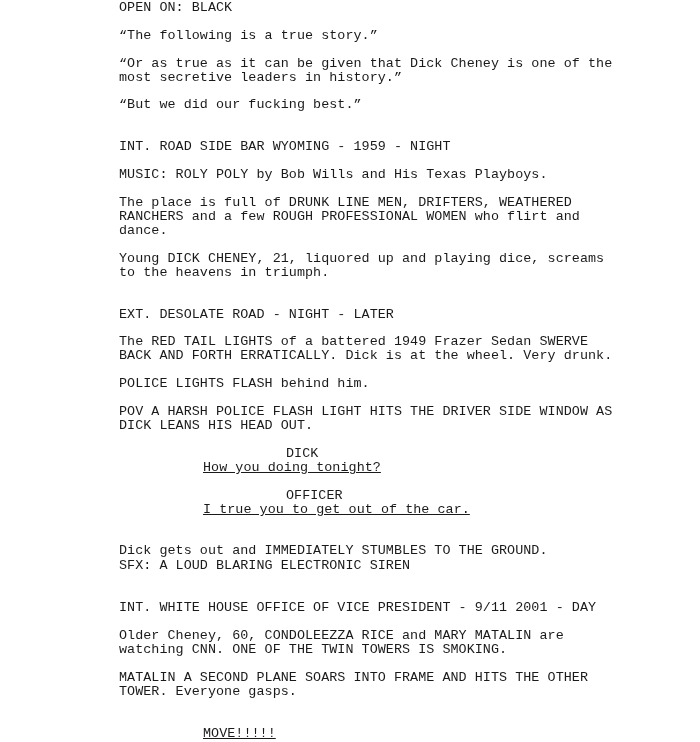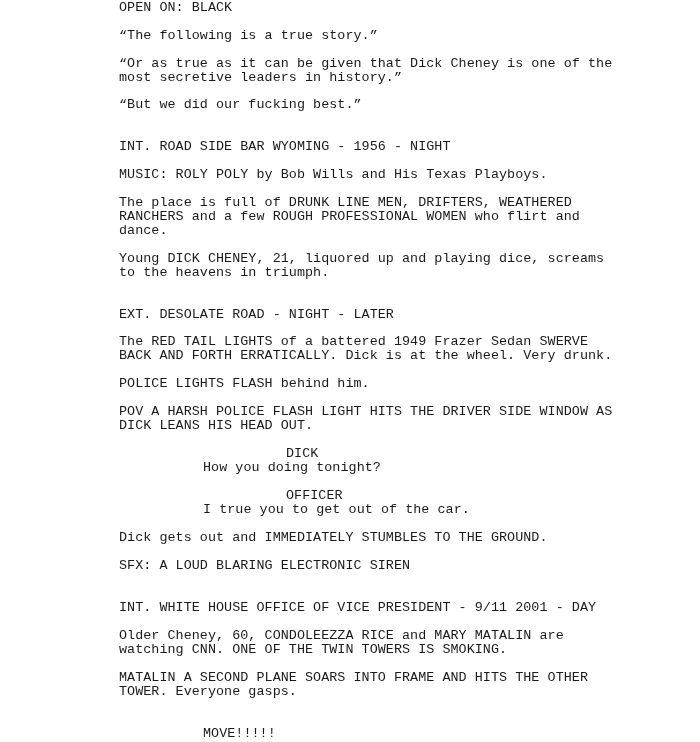--- a/index.html
+++ b/index.html
@@ -11,38 +11,38 @@
     .line {
       position: absolute;
       font-family: "Liberation Mono", "DejaVu Sans Mono", monospace;
       font-size: 13.4px;
       line-height: 14px;
       color: #1a1a1a;
       white-space: pre;
       letter-spacing: 0.05px;
     }
     .action { left: 119px; }
-    .dialogue { left: 203px; }
+    .dialogue { left: 203px; text-decoration: underline; }
     .character { left: 286px; }
   </style>
 </head>
 <body>
 
 <div class="page">
 
   <div class="line action" style="top:1px">OPEN ON: BLACK</div>
 
   <div class="line action" style="top:57px">“Or as true as it can be given that Dick Cheney is one of the</div>
 
   <div class="line action" style="top:29px">“The following is a true story.”</div>
   <div class="line action" style="top:71px">most secretive leaders in history.”</div>
 
   <div class="line action" style="top:98px">“But we did our fucking best.”</div>
 
-  <div class="line action" style="top:140px">INT. ROAD SIDE BAR WYOMING - 1956 - NIGHT</div>
+  <div class="line action" style="top:140px">INT. ROAD SIDE BAR WYOMING - 1959 - NIGHT</div>
 
   <div class="line action" style="top:168px">MUSIC: ROLY POLY by Bob Wills and His Texas Playboys.</div>
 
   <div class="line action" style="top:196px">The place is full of DRUNK LINE MEN, DRIFTERS, WEATHERED</div>
   <div class="line action" style="top:210px">RANCHERS and a few ROUGH PROFESSIONAL WOMEN who flirt and</div>
   <div class="line action" style="top:224px">dance.</div>
 
   <div class="line action" style="top:252px">Young DICK CHENEY, 21, liquored up and playing dice, screams</div>
   <div class="line action" style="top:266px">to the heavens in triumph.</div>
 
@@ -57,21 +57,21 @@
   <div class="line action" style="top:419px">DICK LEANS HIS HEAD OUT.</div>
 
   <div class="line character" style="top:447px">DICK</div>
 
   <div class="line dialogue" style="top:461px">How you doing tonight?</div>
 
   <div class="line character" style="top:489px">OFFICER</div>
 
   <div class="line dialogue" style="top:503px">I true you to get out of the car.</div>
 
-  <div class="line action" style="top:531px">Dick gets out and IMMEDIATELY STUMBLES TO THE GROUND.</div>
+  <div class="line action" style="top:544px">Dick gets out and IMMEDIATELY STUMBLES TO THE GROUND.</div>
 
   <div class="line action" style="top:559px">SFX: A LOUD BLARING ELECTRONIC SIREN</div>
 
   <div class="line action" style="top:601px">INT. WHITE HOUSE OFFICE OF VICE PRESIDENT - 9/11 2001 - DAY</div>
 
   <div class="line action" style="top:629px">Older Cheney, 60, CONDOLEEZZA RICE and MARY MATALIN are</div>
   <div class="line action" style="top:643px">watching CNN. ONE OF THE TWIN TOWERS IS SMOKING.</div>
 
   <div class="line action" style="top:671px">MATALIN A SECOND PLANE SOARS INTO FRAME AND HITS THE OTHER</div>
   <div class="line action" style="top:685px">TOWER. Everyone gasps.</div>

